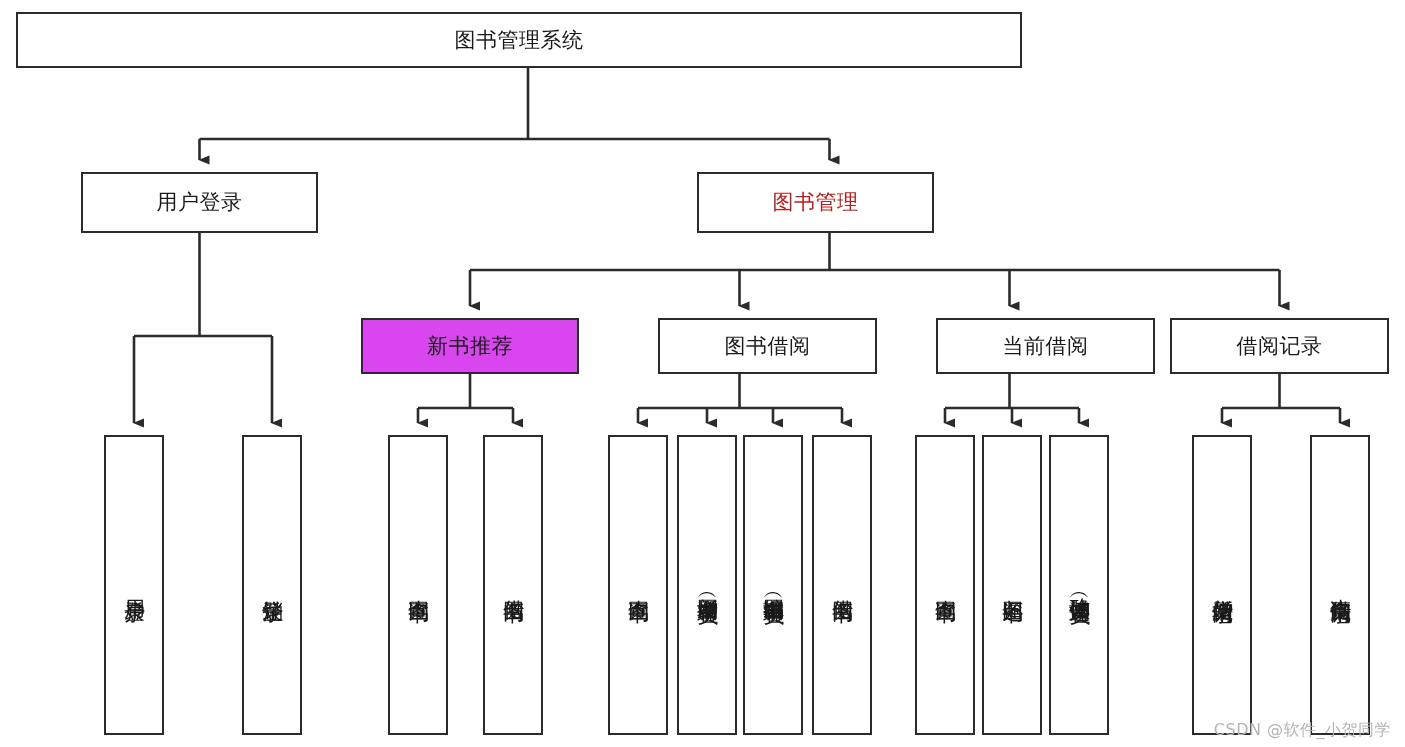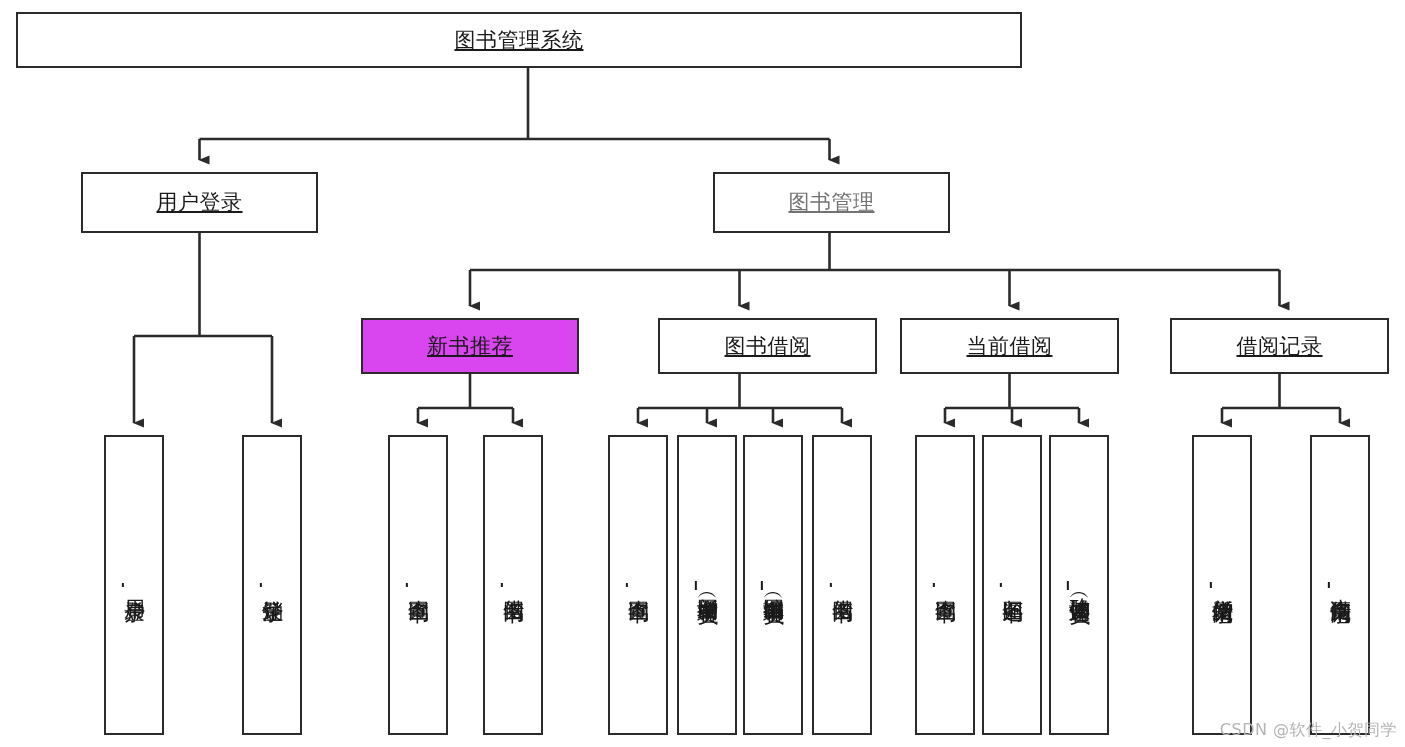--- a/index.html
+++ b/index.html
@@ -26,21 +26,20 @@
   }
   .node {
     position: absolute;
     box-sizing: border-box;
     background: #ffffff;
     border: 2px solid #22c55e;
     display: flex;
     align-items: center;
     justify-content: center;
     color: #1a1a1a;
-    text-decoration: underline;
   }
   .node-h .node-label {
     font-size: 21px;
     line-height: 1.15;
     letter-spacing: 0.5px;
     white-space: nowrap;
   }
   .node-v {
     padding: 6px 2px;
     align-items: center;
@@ -50,21 +49,21 @@
     writing-mode: vertical-rl;
     text-orientation: upright;
     font-size: 21px;
     line-height: 1.32;
     letter-spacing: 1px;
     text-align: center;
     max-height: 288px;
   }
   #watermark {
     position: absolute;
-    right: 8px;
+    right: 14px;
     bottom: 6px;
     font-size: 16px;
     color: #b4b4b4;
     white-space: nowrap;
     pointer-events: none;
     letter-spacing: 0.5px;
   }
 </style>
 </head>
 <body>
@@ -125,31 +124,31 @@
     </g>
   </svg>
 
   <div class="node node-h" style="left: 16px; top: 12px; width: 1006px; height: 56px; border-color: rgb(43, 43, 43); background: rgb(255, 255, 255); color: rgb(26, 26, 26);">
     <span class="node-label">图书管理系统</span>
   </div>
 
   <div class="node node-h" style="left: 81px; top: 172px; width: 237px; height: 61px; border-color: rgb(43, 43, 43); background: rgb(255, 255, 255); color: rgb(26, 26, 26);">
     <span class="node-label">用户登录</span>
   </div>
-  <div class="node node-h" style="left: 713px; top: 172px; width: 237px; height: 61px; border-color: rgb(43, 43, 43); background: rgb(255, 255, 255); color: #737373;">
+  <div class="node node-h" style="left: 697px; top: 172px; width: 237px; height: 61px; border-color: rgb(43, 43, 43); background: rgb(255, 255, 255); color: #b91c1c;">
     <span class="node-label">图书管理</span>
   </div>
 
   <div class="node node-h" style="left: 361px; top: 318px; width: 218px; height: 56px; border-color: rgb(43, 43, 43); background: #d946ef; color: rgb(26, 26, 26);">
     <span class="node-label">新书推荐</span>
   </div>
   <div class="node node-h" style="left: 630px; top: 318px; width: 219px; height: 56px; border-color: rgb(43, 43, 43); background: rgb(255, 255, 255); color: rgb(26, 26, 26); margin-left: 28px;">
     <span class="node-label">图书借阅</span>
   </div>
-  <div class="node node-h" style="left: 900px; top: 318px; width: 219px; height: 56px; border-color: rgb(43, 43, 43); background: rgb(255, 255, 255); color: rgb(26, 26, 26);">
+  <div class="node node-h" style="left: 936px; top: 318px; width: 219px; height: 56px; border-color: rgb(43, 43, 43); background: rgb(255, 255, 255); color: rgb(26, 26, 26);">
     <span class="node-label">当前借阅</span>
   </div>
   <div class="node node-h" style="left: 1170px; top: 318px; width: 219px; height: 56px; border-color: rgb(43, 43, 43); background: rgb(255, 255, 255); color: rgb(26, 26, 26);">
     <span class="node-label">借阅记录</span>
   </div>
 
   <div class="node node-v" style="left: 104px; top: 435px; width: 60px; height: 300px; border-color: rgb(43, 43, 43); background: rgb(255, 255, 255); color: rgb(26, 26, 26);">
     <span class="node-label">用户登录</span>
   </div>
   <div class="node node-v" style="left: 242px; top: 435px; width: 60px; height: 300px; border-color: rgb(43, 43, 43); background: rgb(255, 255, 255); color: rgb(26, 26, 26);">

